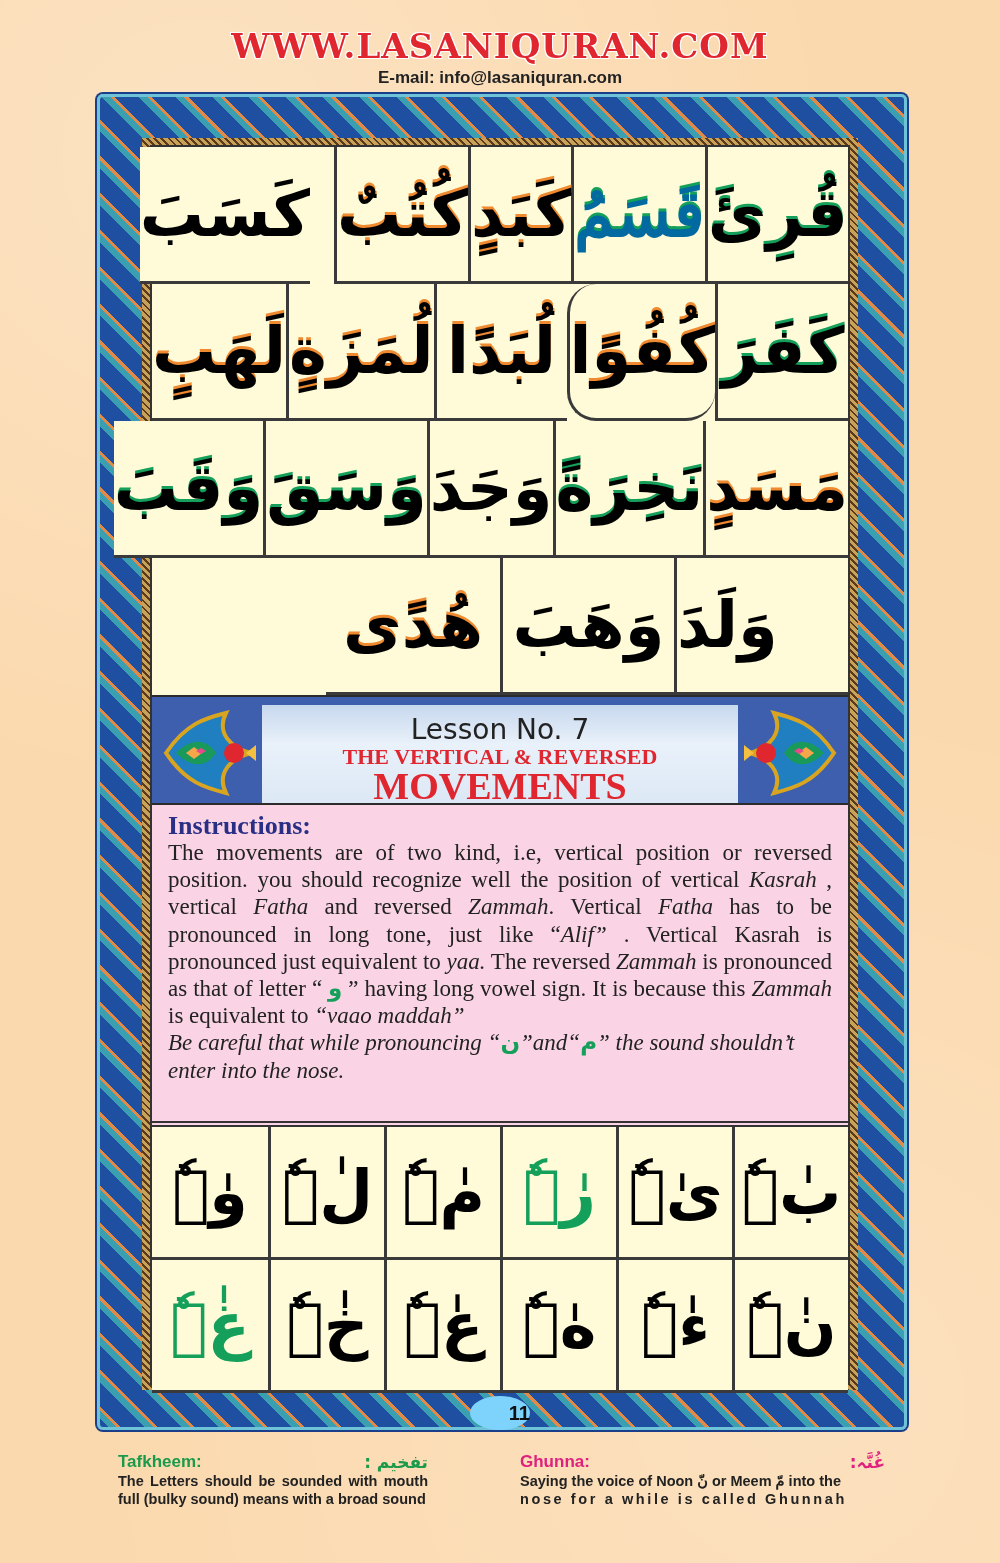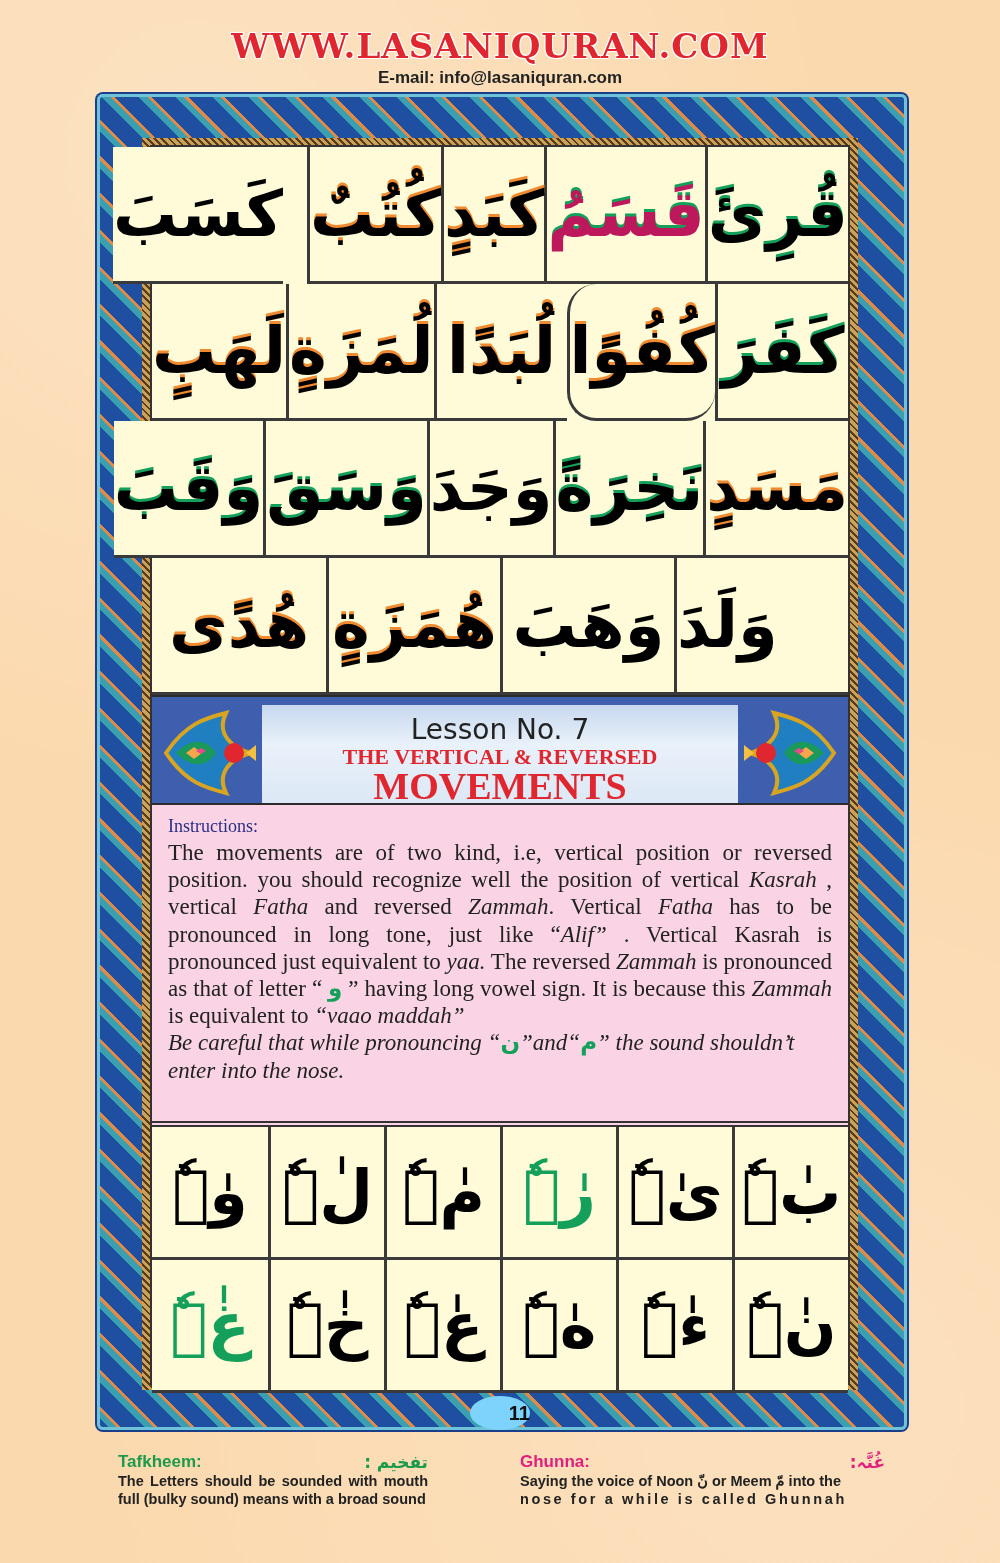--- a/index.html
+++ b/index.html
@@ -66,21 +66,21 @@
   .lesson-title { font-family: "Liberation Serif", serif; font-weight: bold; font-size: 38px; color: #e0262f; line-height: 36px; }
   .orn {
     position: absolute; top: 6px; width: 110px; height: 100px;
   }
   .orn.left { left: 4px; }
   .orn.right { right: 4px; transform: scaleX(-1); }
   .instructions {
     height: 322px; background: #fad4e5; padding: 8px 16px 0 16px;
     border-bottom: 6px double #333; position: relative;
   }
-  .instr-heading { font-family: "Liberation Serif", serif; font-weight: normal; font-size: 18px; color: #2a2f86; line-height: 26px; }
+  .instr-heading { font-family: "Liberation Serif", serif; font-weight: bold; font-size: 26px; color: #2a2f86; line-height: 26px; }
   .instr-body {
     font-family: "Liberation Serif", serif; font-size: 23px; color: #222; line-height: 27.2px;
     text-align: justify;
   }
   .instr-body i { font-style: italic; }
   .ar-green { color: #14a05a; font-family: "DejaVu Sans", sans-serif; font-weight: bold; font-style: normal; }
   .page-num {
     position: absolute; left: 470px; top: 1396px; width: 60px; height: 34px; border-radius: 50%;
     background: #7dd3fc; text-align: right; font-weight: bold; font-size: 20px; line-height: 34px; color: #111;
   }
@@ -104,21 +104,21 @@
 <div class="frame-inner-border"></div>
 
 <div class="page">
 
   <div id="word-grid">
       <div class="grid5" style="direction: rtl;">
         <div class="cell" style="border-left: 3px solid rgb(58, 58, 58); border-right: none;">
           <span style="color: rgb(0, 0, 0); text-shadow: rgb(20, 160, 90) 0px -3px 0px;">قُرِئَ</span>
         </div>
         <div class="cell" style="border-left: 3px solid rgb(58, 58, 58); border-right: none;">
-          <span style="color: #be185d; text-shadow: rgb(20, 160, 90) 0px -3px 0px;">قَسَمُ</span>
+          <span style="color: #0369a1; text-shadow: rgb(20, 160, 90) 0px -3px 0px; font-family: Liberation Serif, serif;">قَسَمُ</span>
         </div>
         <div class="cell" style="border-left: 3px solid rgb(58, 58, 58); border-right: none;">
           <span style="color: rgb(0, 0, 0); text-shadow: rgb(240, 138, 48) 0px -3px 0px;">كَبَدٍ</span>
         </div>
         <div class="cell" style="border-left: 3px solid rgb(58, 58, 58); border-right: none; margin-left: 24px;">
           <span style="color: rgb(0, 0, 0); text-shadow: rgb(240, 138, 48) 0px -3px 0px;">كُتُبٌ</span>
         </div>
         <div class="cell" style="border-left: none; border-right: none;">
           <span>كَسَبَ</span>
         </div>
@@ -156,23 +156,20 @@
         <div class="cell" style="border-left: none; border-right: none;">
           <span style="color: rgb(0, 0, 0); text-shadow: rgb(20, 160, 90) 0px -3px 0px;">وَقَبَ</span>
         </div>
       </div>
       <div class="grid4" style="direction: rtl;">
         <div class="cell" style="border-left: 3px solid rgb(58, 58, 58); border-right: none; justify-content: flex-end;">
           <span>وَلَدَ</span>
         </div>
         <div class="cell" style="border-left: 3px solid rgb(58, 58, 58); border-right: none;">
           <span>وَهَبَ</span>
-        </div>
-        <div class="cell" style="border-left: 3px solid rgb(58, 58, 58); border-right: none;">
-          <span style="color: rgb(0, 0, 0); text-shadow: rgb(240, 138, 48) 0px -3px 0px;">هُمَزَةٍ</span>
         </div>
         <div class="cell" style="border-left: none; border-right: none;">
           <span style="color: rgb(0, 0, 0); text-shadow: rgb(240, 138, 48) 0px -3px 0px;">هُدًى</span>
         </div>
       </div>
     </div>
 
   <div class="banner">
     <svg class="orn left" viewBox="0 0 110 100">
       <path d="M10 50 C30 20, 50 15, 70 10 C60 30, 75 45, 95 50 C75 55, 60 70, 70 90 C50 85, 30 80, 10 50Z" fill="#1f7fc0" stroke="#d9a520" stroke-width="4"></path>

